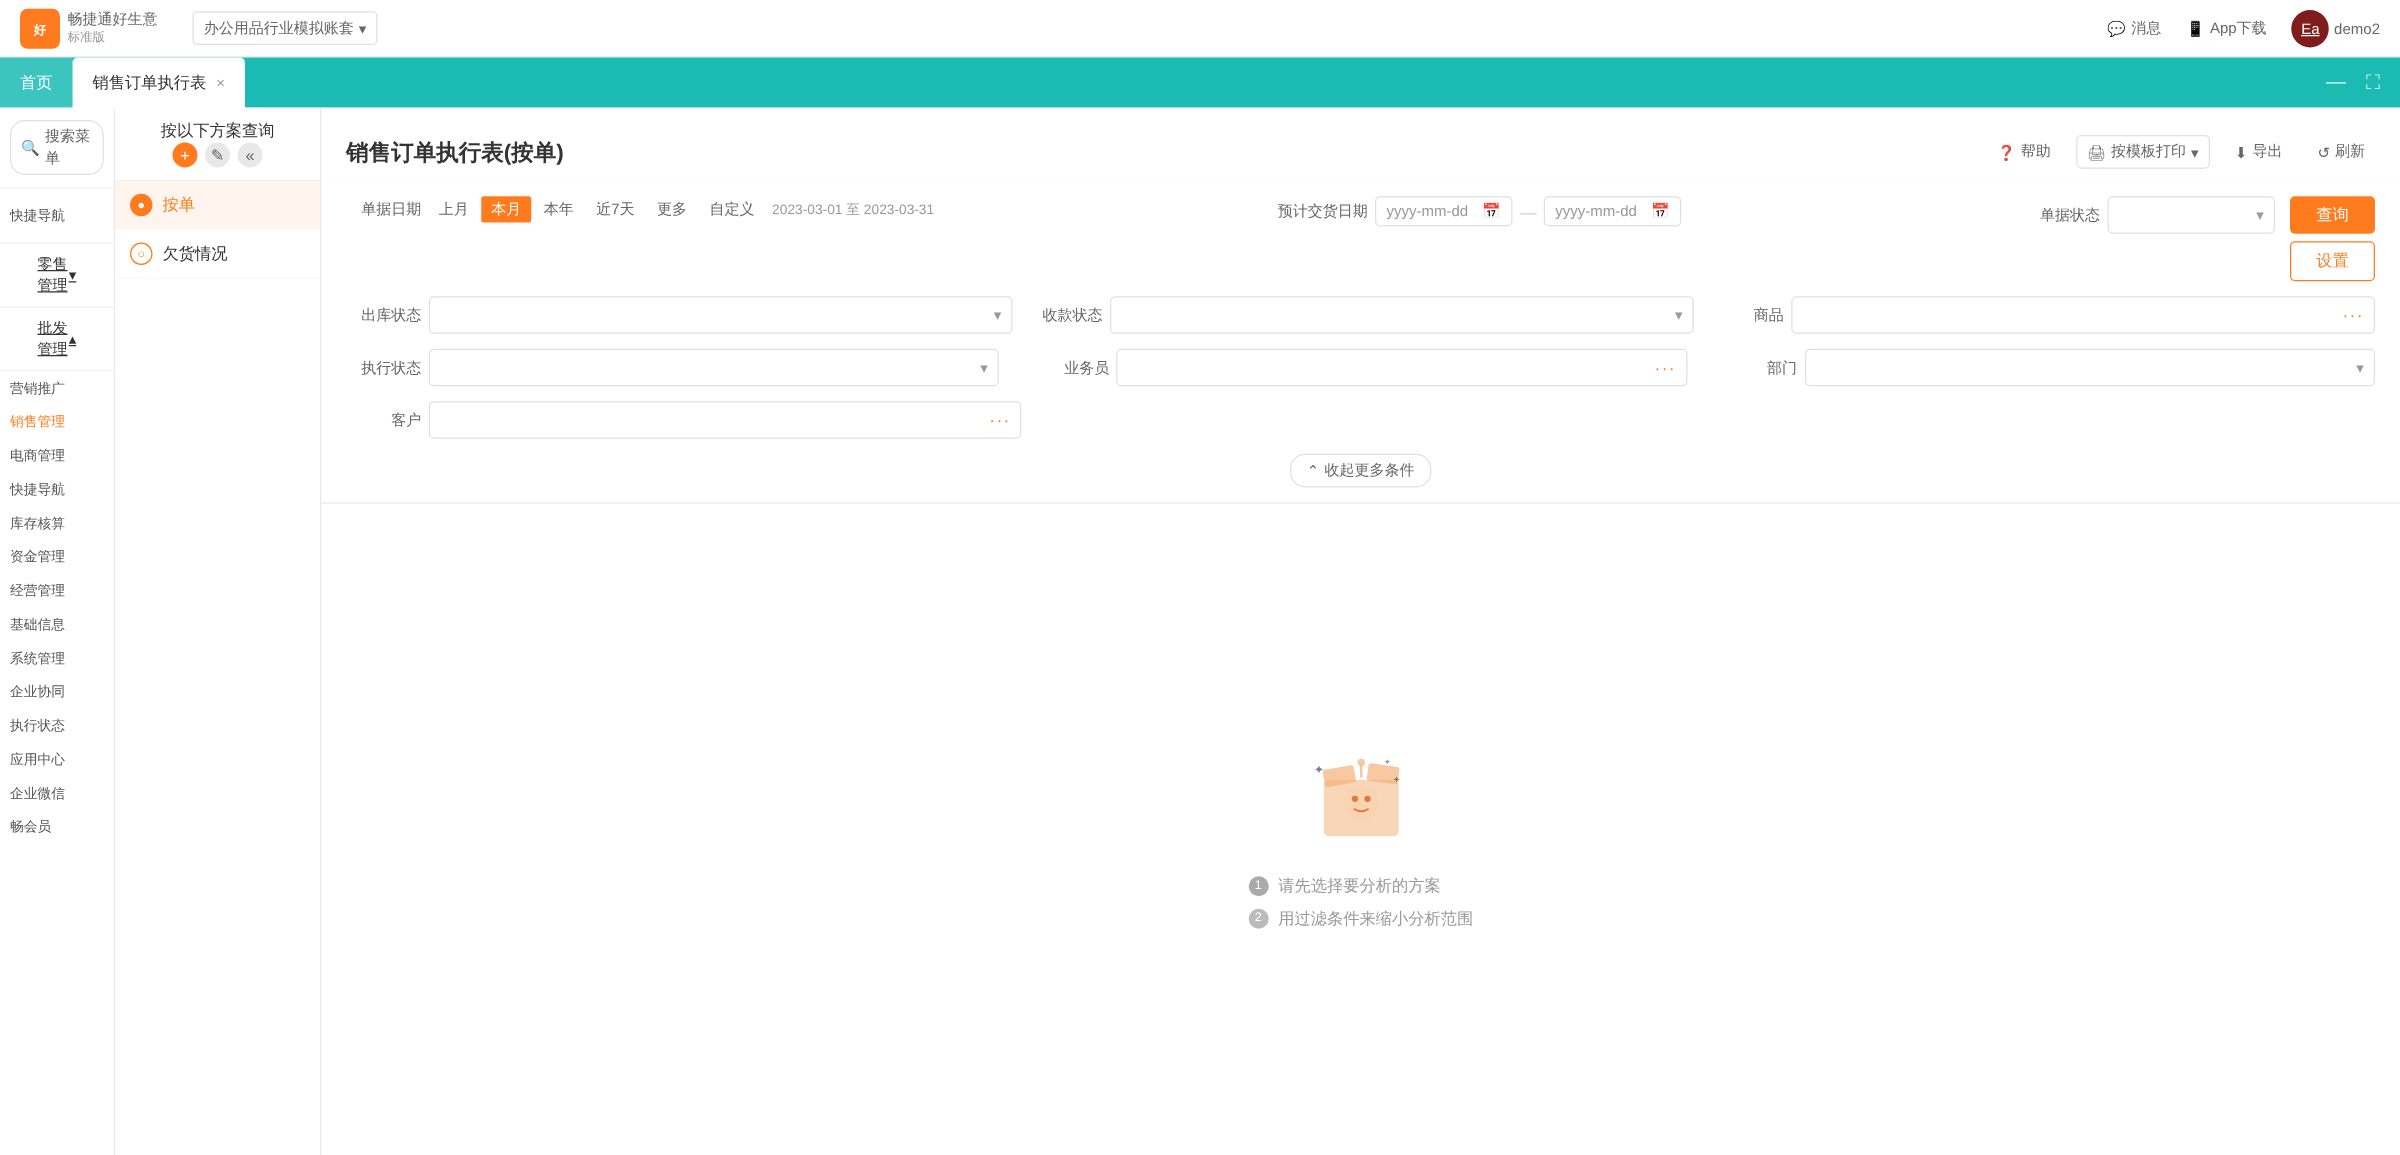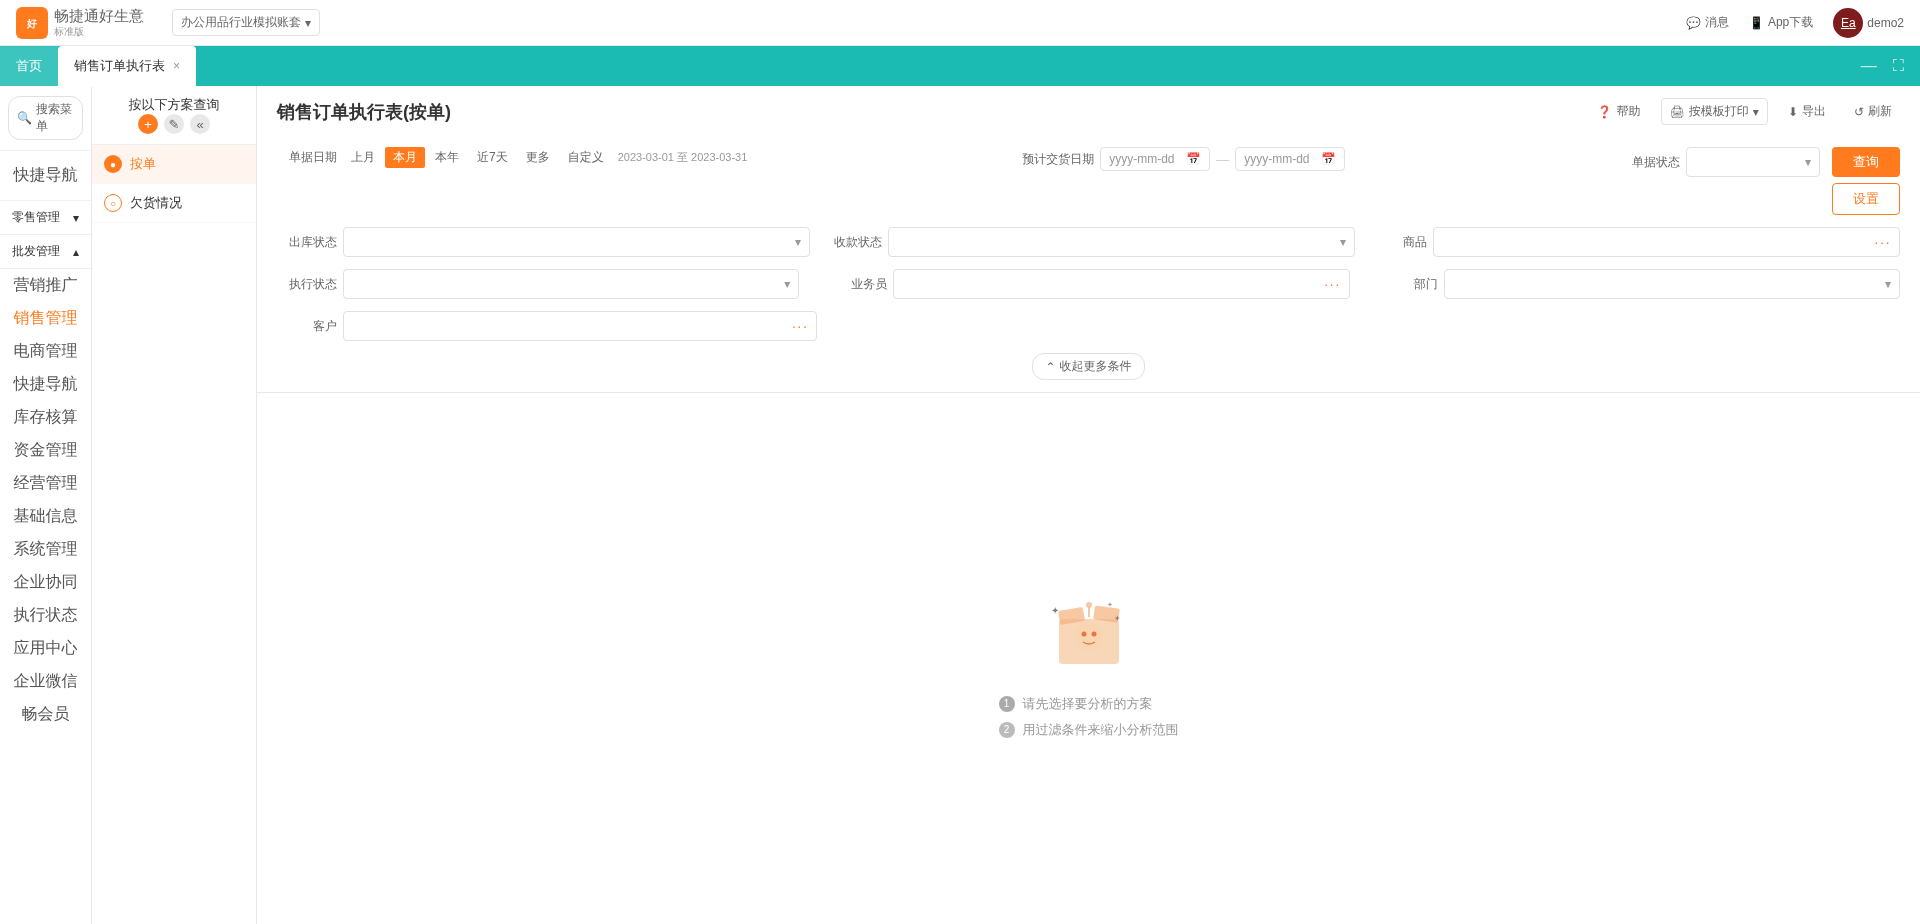--- a/index.html
+++ b/index.html
@@ -31,21 +31,21 @@
       height: 32px;
       background: #ff7b1e;
       border-radius: 6px;
       display: flex;
       align-items: center;
       justify-content: center;
       color: #fff;
       font-size: 16px;
     }
     .logo-text {
-      font-size: 15px;
+      font-size: 12px;
       color: #666;
       line-height: 1.3;
     }
     .logo-subtitle {
       font-size: 10px;
       color: #999;
     }
     .dropdown-selector {
       display: flex;
       align-items: center;
@@ -171,32 +171,32 @@
       padding: 8px 0;
       border-bottom: 1px solid #f0f0f0;
     }
     .sidebar-section {
       border-bottom: 1px solid #f0f0f0;
     }
     .sidebar-section-header {
       display: flex;
       align-items: center;
       justify-content: space-between;
-      padding: 8px 12px;
+      padding: 8px 30px;
       font-size: 12px;
       color: #333;
       cursor: pointer;
       font-weight: 500;
+      text-decoration: underline;
     }
     .sidebar-menu-item {
       display: flex;
       align-items: center;
-      justify-content: center;
       padding: 6px 8px;
-      font-size: 16px;
+      font-size: 11px;
       color: #555;
       cursor: pointer;
     }
     .sidebar-menu-item.active { color: #ff7b1e; }
 
     
     .content-area {
       flex: 1;
       display: flex;
       flex-direction: column;
@@ -283,21 +283,21 @@
       flex: 1;
       display: flex;
       flex-direction: column;
       overflow: hidden;
       padding: 0;
     }
     .page-title-bar {
       display: flex;
       align-items: center;
       justify-content: space-between;
-      padding: 12px 20px 10px;
+      padding: 22px 20px 10px;
       background: #fff;
     }
     .page-title {
       font-size: 18px;
       font-weight: 600;
       color: #333;
     }
     .page-actions {
       display: flex;
       align-items: center;

